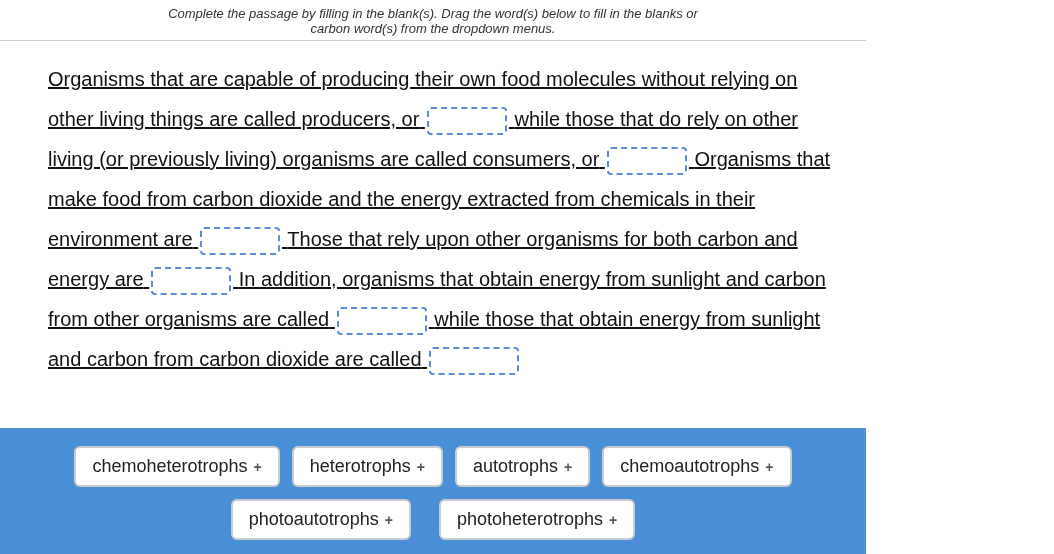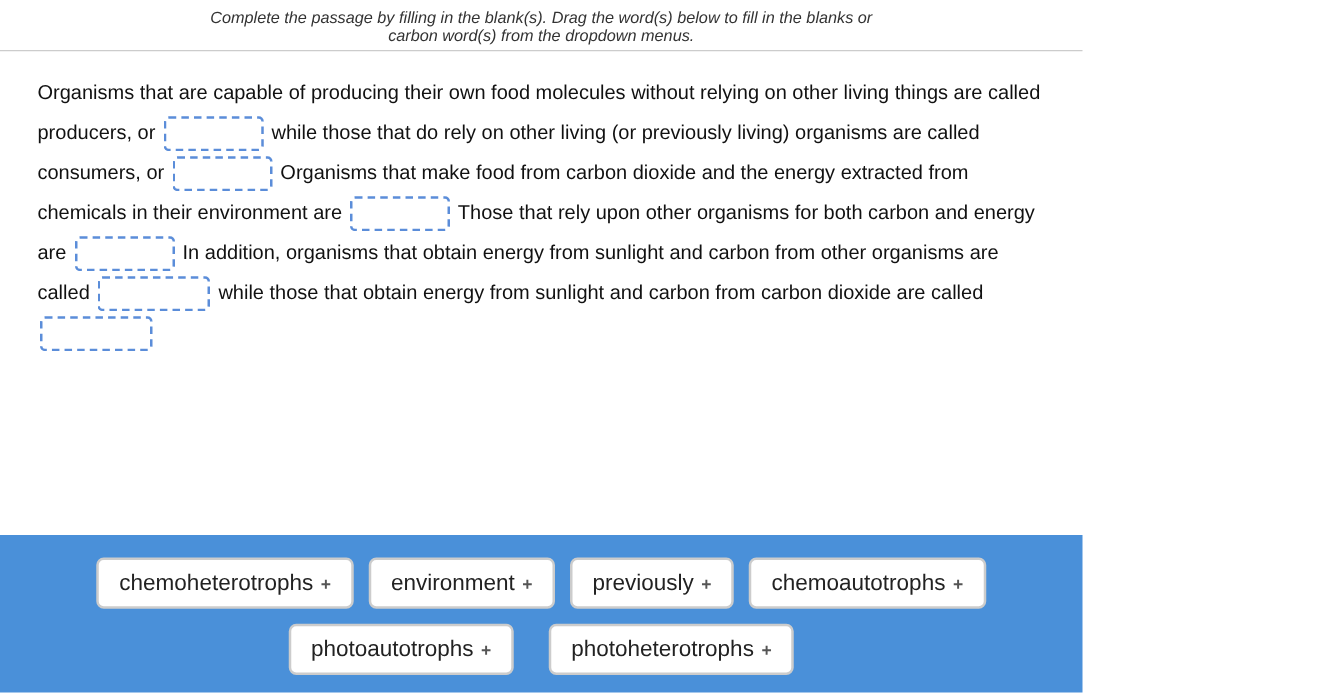--- a/index.html
+++ b/index.html
@@ -30,25 +30,26 @@
       padding: 6px 20px 4px;
       font-size: 13px;
       color: #333;
       font-style: italic;
       border-bottom: 1px solid #ccc;
       background: #fff;
     }
 
     .main-content {
       flex: 1;
-      padding: 18px 30px 10px 30px;
-      font-size: 16px;
+      padding: 18px 30px 10px 48px;
+      font-size: 20px;
       line-height: 2.0;
       color: #111;
       position: relative;
+      text-decoration: underline;
     }
 
     .blank-box {
       display: inline-block;
       min-width: 70px;
       height: 28px;
       border: 2px dashed #5b8dd9;
       border-radius: 4px;
       vertical-align: middle;
       margin: 0 2px;
@@ -126,25 +127,25 @@
       <span class="blank-box wide"></span>
     </div>
   </div>
 
   <div class="answer-strip">
     <div class="answer-word">
       <span>chemoheterotrophs</span>
       <span class="plus-icon">+</span>
     </div>
     <div class="answer-word">
-      <span>environment</span>
+      <span>heterotrophs</span>
       <span class="plus-icon">+</span>
     </div>
     <div class="answer-word">
-      <span>previously</span>
+      <span>autotrophs</span>
       <span class="plus-icon">+</span>
     </div>
     <div class="answer-word">
       <span>chemoautotrophs</span>
       <span class="plus-icon">+</span>
     </div>
     <div style="flex-basis: 100%; display: flex; gap: 28px; justify-content: center;">
       <div class="answer-word">
         <span>photoautotrophs</span>
         <span class="plus-icon">+</span>

